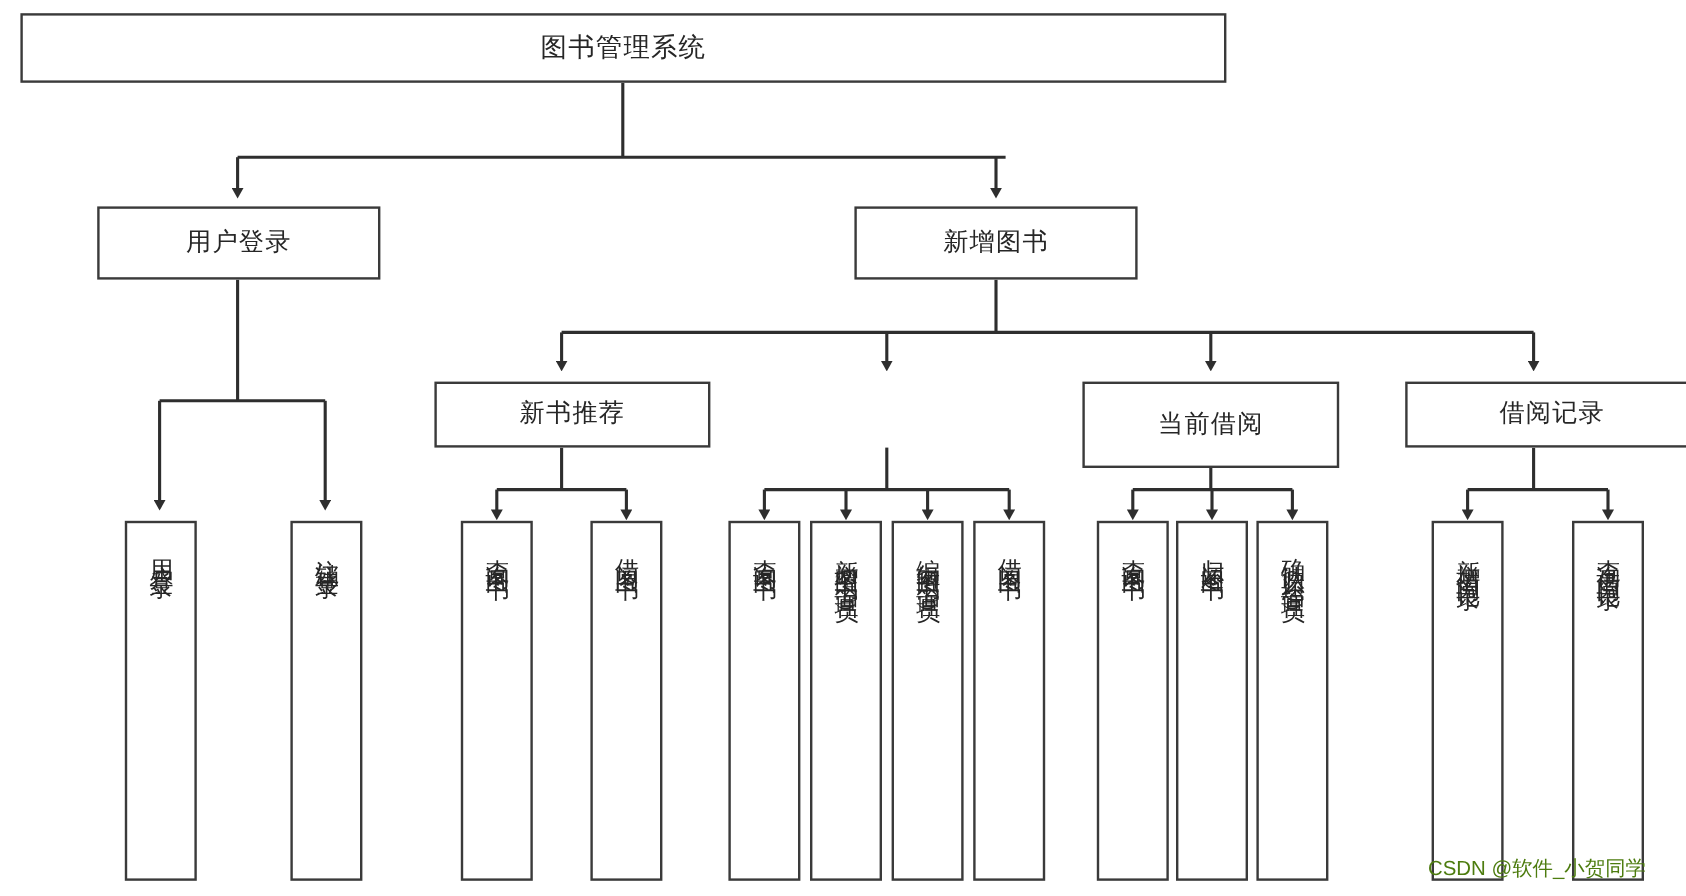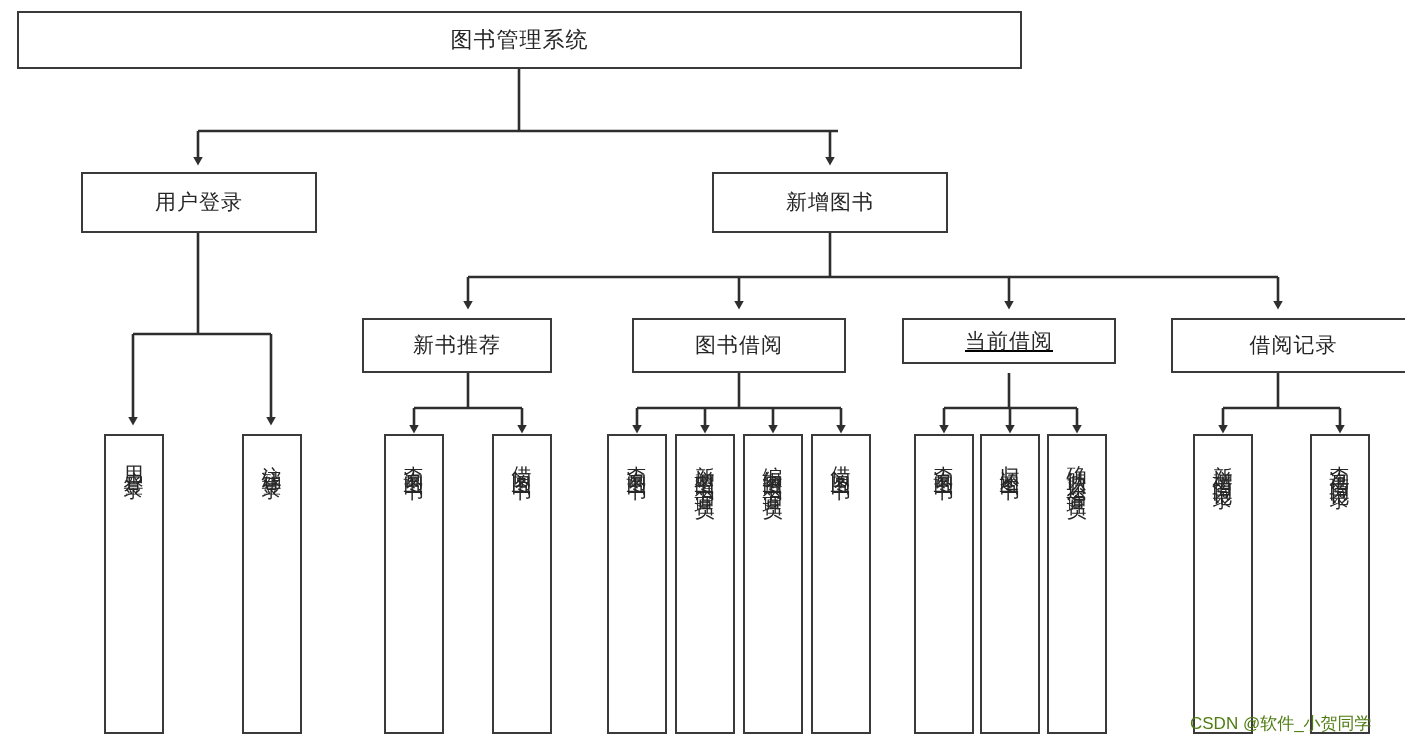--- a/index.html
+++ b/index.html
@@ -82,27 +82,24 @@
     <span class="lbl">图书管理系统</span>
   </div>
 
   <div class="node horiz" style="left:81px;top:172px;width:236px;height:61px;">
     <span class="lbl">用户登录</span>
   </div>
   <div class="node horiz" style="left:712px;top:172px;width:236px;height:61px;">
     <span class="lbl">新增图书</span>
   </div>
 
-  <div class="node horiz" style="left:362px;top:318px;width:190px;height:55px;">
+  <div class="node horiz" style="left:362px;top:318px;width:230px;height:55px;">
     <span class="lbl">新书推荐</span>
   </div>
-  <div class="node horiz" style="left:632px;top:318px;width:214px;height:55px;">
-    <span class="lbl">图书借阅</span>
-  </div>
-  <div class="node horiz" style="left:902px;top:318px;width:214px;height:46px;text-decoration:underline;">
+  <div class="node horiz" style="left:902px;top:318px;width:214px;height:72px;">
     <span class="lbl">当前借阅</span>
   </div>
   <div class="node horiz" style="left:1171px;top:318px;width:245px;height:55px;">
     <span class="lbl">借阅记录</span>
   </div>
 
   <div class="node vert" style="left:104px;top:434px;width:60px;height:300px;">
     <span class="lbl">用户登录</span>
   </div>
   <div class="node vert" style="left:242px;top:434px;width:60px;height:300px;">

